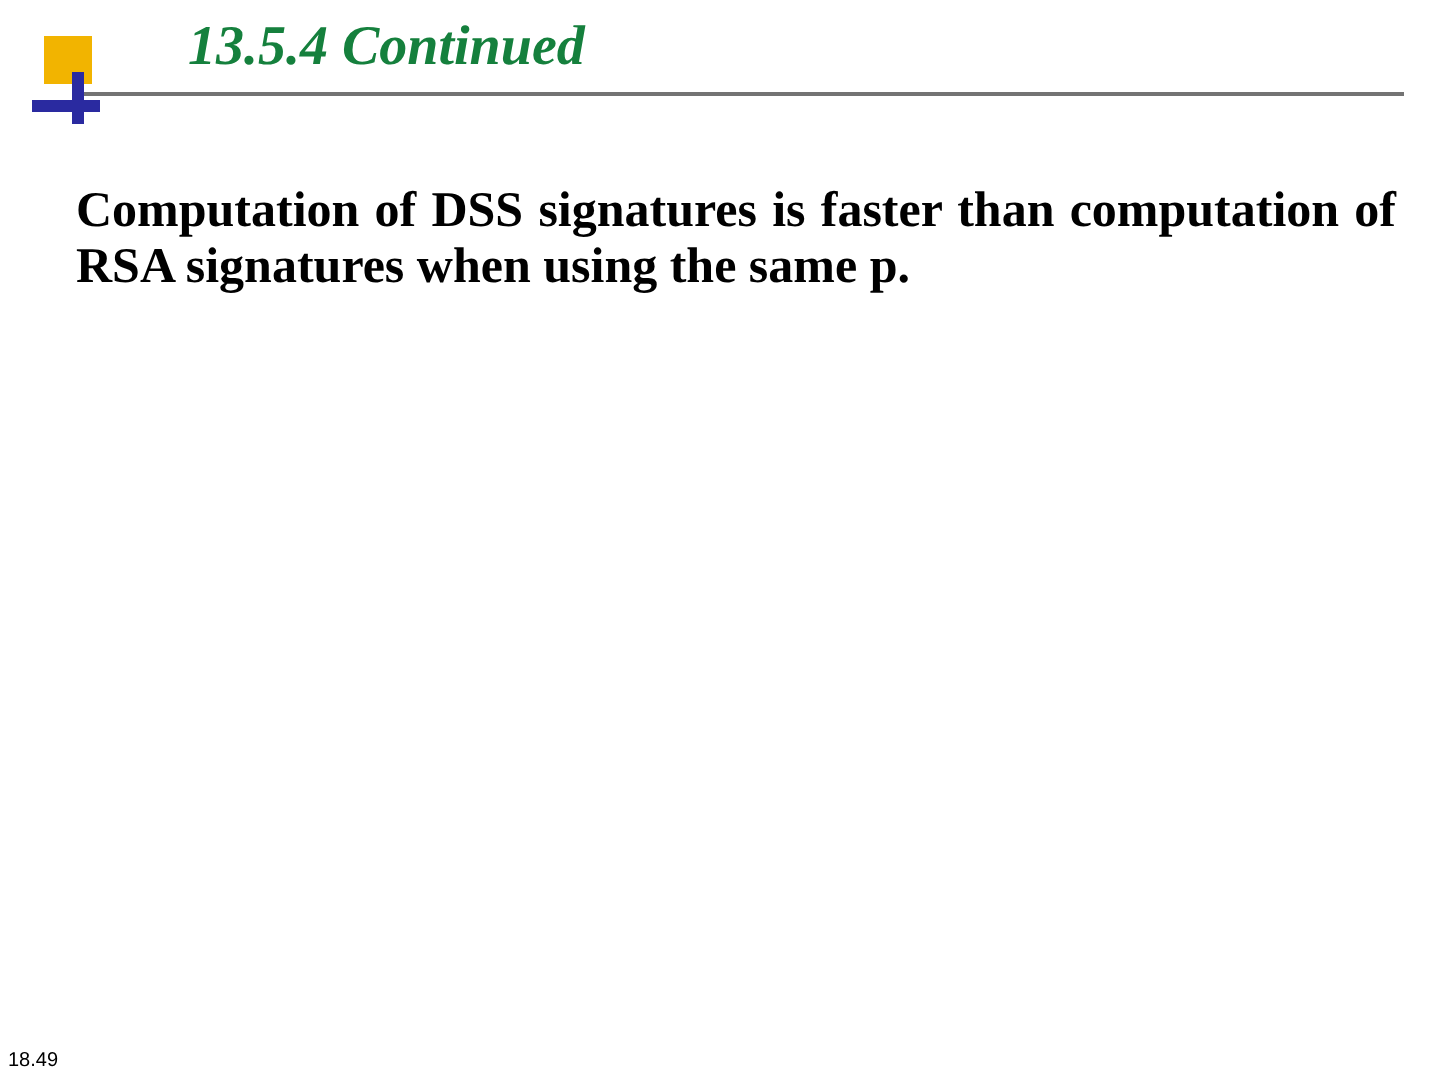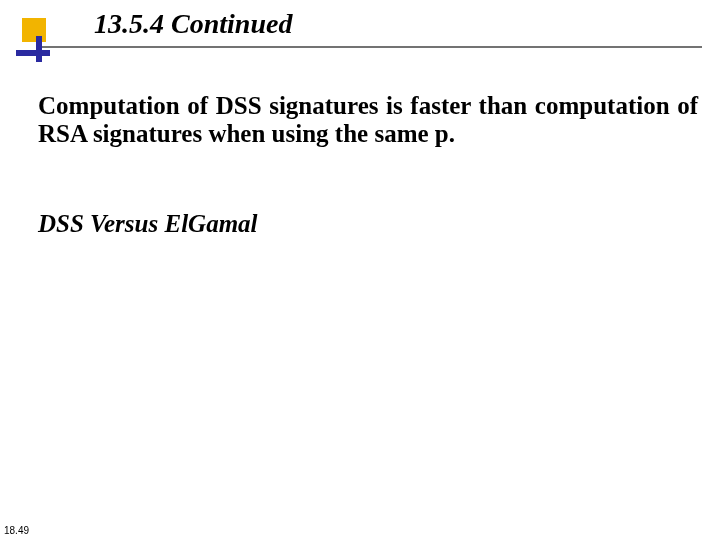--- a/index.html
+++ b/index.html
@@ -1,21 +1,21 @@
 <!DOCTYPE html>
 <html><head>
 <meta charset="utf-8">
 <style>
   * { margin: 0; padding: 0; box-sizing: border-box; }
   html, body { width: 720px; height: 540px; background: #ffffff; font-family: "Times New Roman", Times, serif; overflow: hidden; }
   .slide { position: relative; width: 720px; height: 540px; }
 
   
   .title-wrap { position: absolute; top: 8px; left: 0; width: 720px; }
-  .title-text { position: absolute; top: 0; left: 94px; font-size: 28px; font-weight: bold; font-style: italic; color: #000000; white-space: nowrap; }
+  .title-text { position: absolute; top: 0; left: 94px; font-size: 28px; font-weight: bold; font-style: italic; color: #15803d; white-space: nowrap; }
   .title-underline { position: absolute; top: 38px; left: 42px; width: 660px; height: 2px; background: #737373; }
 
   
   .deco { position: absolute; top: 18px; left: 16px; width: 34px; height: 44px; }
   .deco .orange-sq { position: absolute; top: 0; left: 6px; width: 24px; height: 24px; background: #f2b400; }
   .deco .vbar { position: absolute; top: 18px; left: 20px; width: 6px; height: 26px; background: #2a2aa0; }
   .deco .hbar { position: absolute; top: 32px; left: 0; width: 34px; height: 6px; background: #2a2aa0; }
 
   
   .body { position: absolute; top: 92px; left: 38px; right: 22px; }
@@ -38,18 +38,17 @@
 
   <div class="deco">
     <div class="orange-sq"></div>
     <div class="hbar"></div>
     <div class="vbar"></div>
   </div>
 
   <div class="body">
     <div class="sec-body">Computation of DSS signatures is faster than computation of RSA signatures when using the same p.</div>
     <div class="gap"></div>
-    <div class="sec-head">DSS Versus ElGamal</div>
   </div>
 
   <div class="pagenum">18.49</div>
 
 </div>
 
 </body></html>

